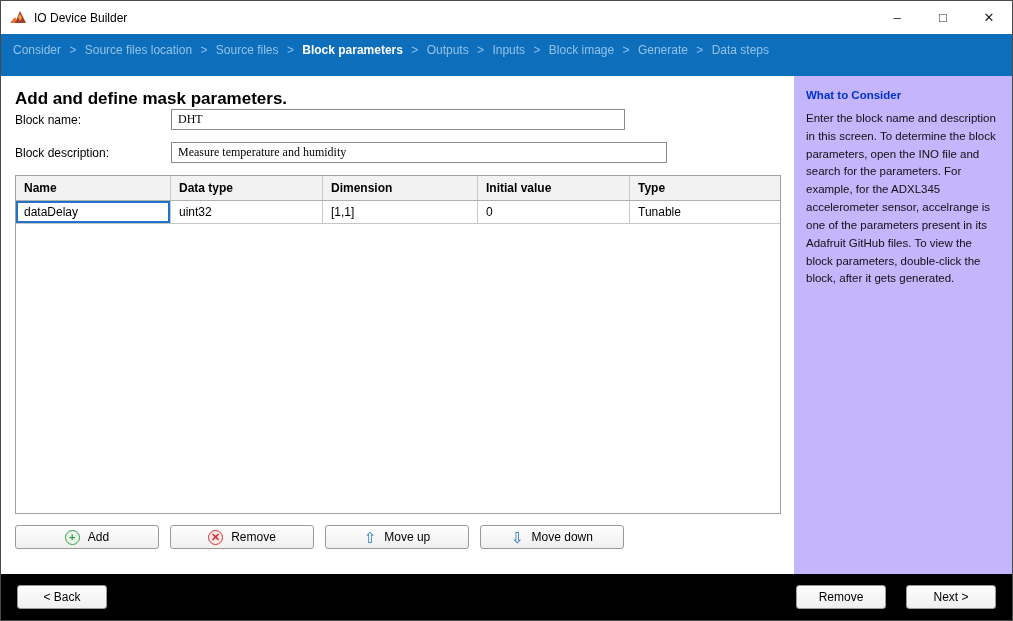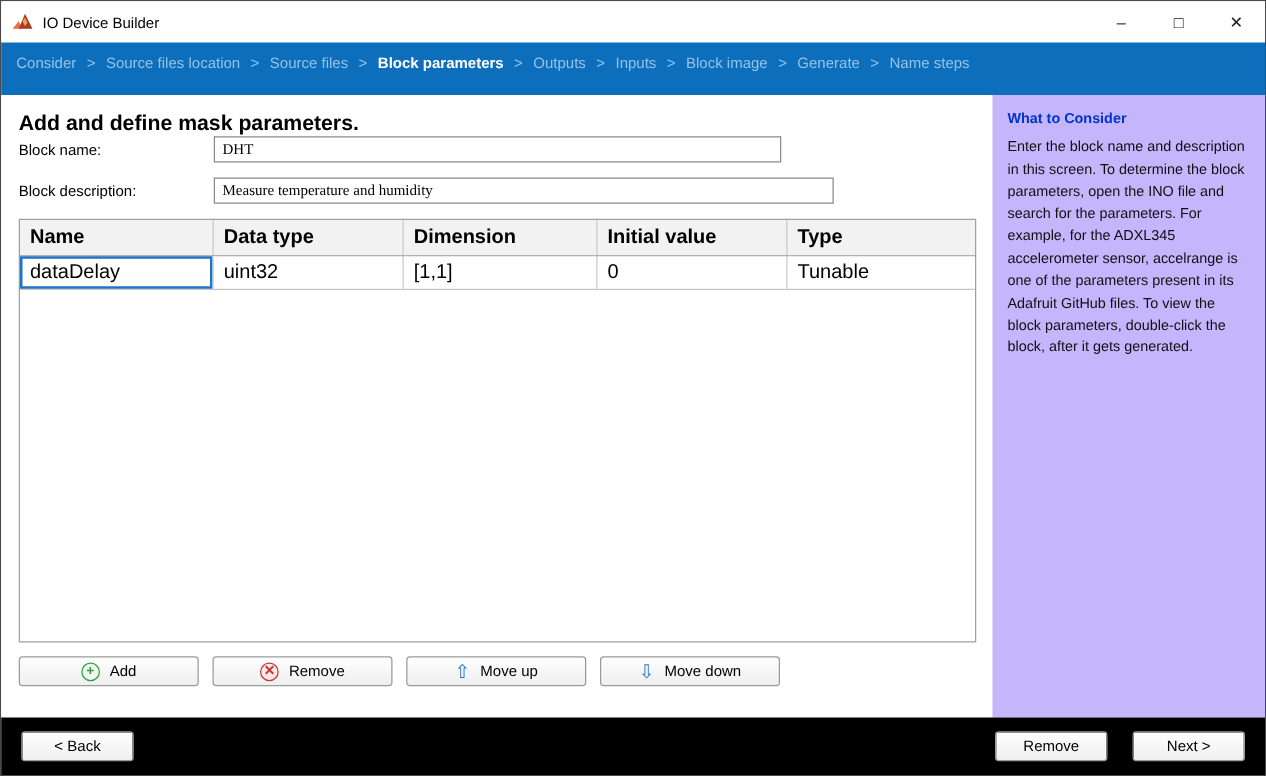--- a/index.html
+++ b/index.html
@@ -67,21 +67,21 @@
     border:1px solid #a0a0a0;
     margin-top:8px;
     display:flex; flex-direction:column;
     background:#fff;
   }
   .t-header { display:flex; background:#f2f2f2; border-bottom:1px solid #b0b0b0; }
   .t-header .t-cell { font-weight:bold; padding:5px 8px; }
   .t-row { display:flex; border-bottom:1px solid #c6c6c6; }
   .t-row .t-cell { padding:4px 8px; }
   .t-cell {
-    font-size:16px; border-right:1px solid #c9c9c9;
+    font-size:12px; border-right:1px solid #c9c9c9;
     overflow:hidden; white-space:nowrap;
   }
   .t-cell:last-child { border-right:none; flex:1; }
   .c0 { width:155px; flex:0 0 155px; }
   .c1 { width:152px; flex:0 0 152px; }
   .c2 { width:155px; flex:0 0 155px; }
   .c3 { width:152px; flex:0 0 152px; }
   .t-cell.selected { box-shadow:inset 0 0 0 2px #2272c8; }
   .t-empty { flex:1; }
 
@@ -161,21 +161,21 @@
     <span class="crumb active">Block parameters</span>
     <span class="crumb-sep">&gt;</span>
     <span class="crumb">Outputs</span>
     <span class="crumb-sep">&gt;</span>
     <span class="crumb">Inputs</span>
     <span class="crumb-sep">&gt;</span>
     <span class="crumb">Block image</span>
     <span class="crumb-sep">&gt;</span>
     <span class="crumb">Generate</span>
     <span class="crumb-sep">&gt;</span>
-    <span class="crumb">Name steps</span>
+    <span class="crumb">Data steps</span>
   </div>
 
   <div class="content">
     <div class="main">
       <div class="instruction">Add and define mask parameters.</div>
 
       <div class="field-row">
         <span class="field-label">Block name:</span>
         <input class="text name-input" type="text" value="DHT" style="">
       </div>

